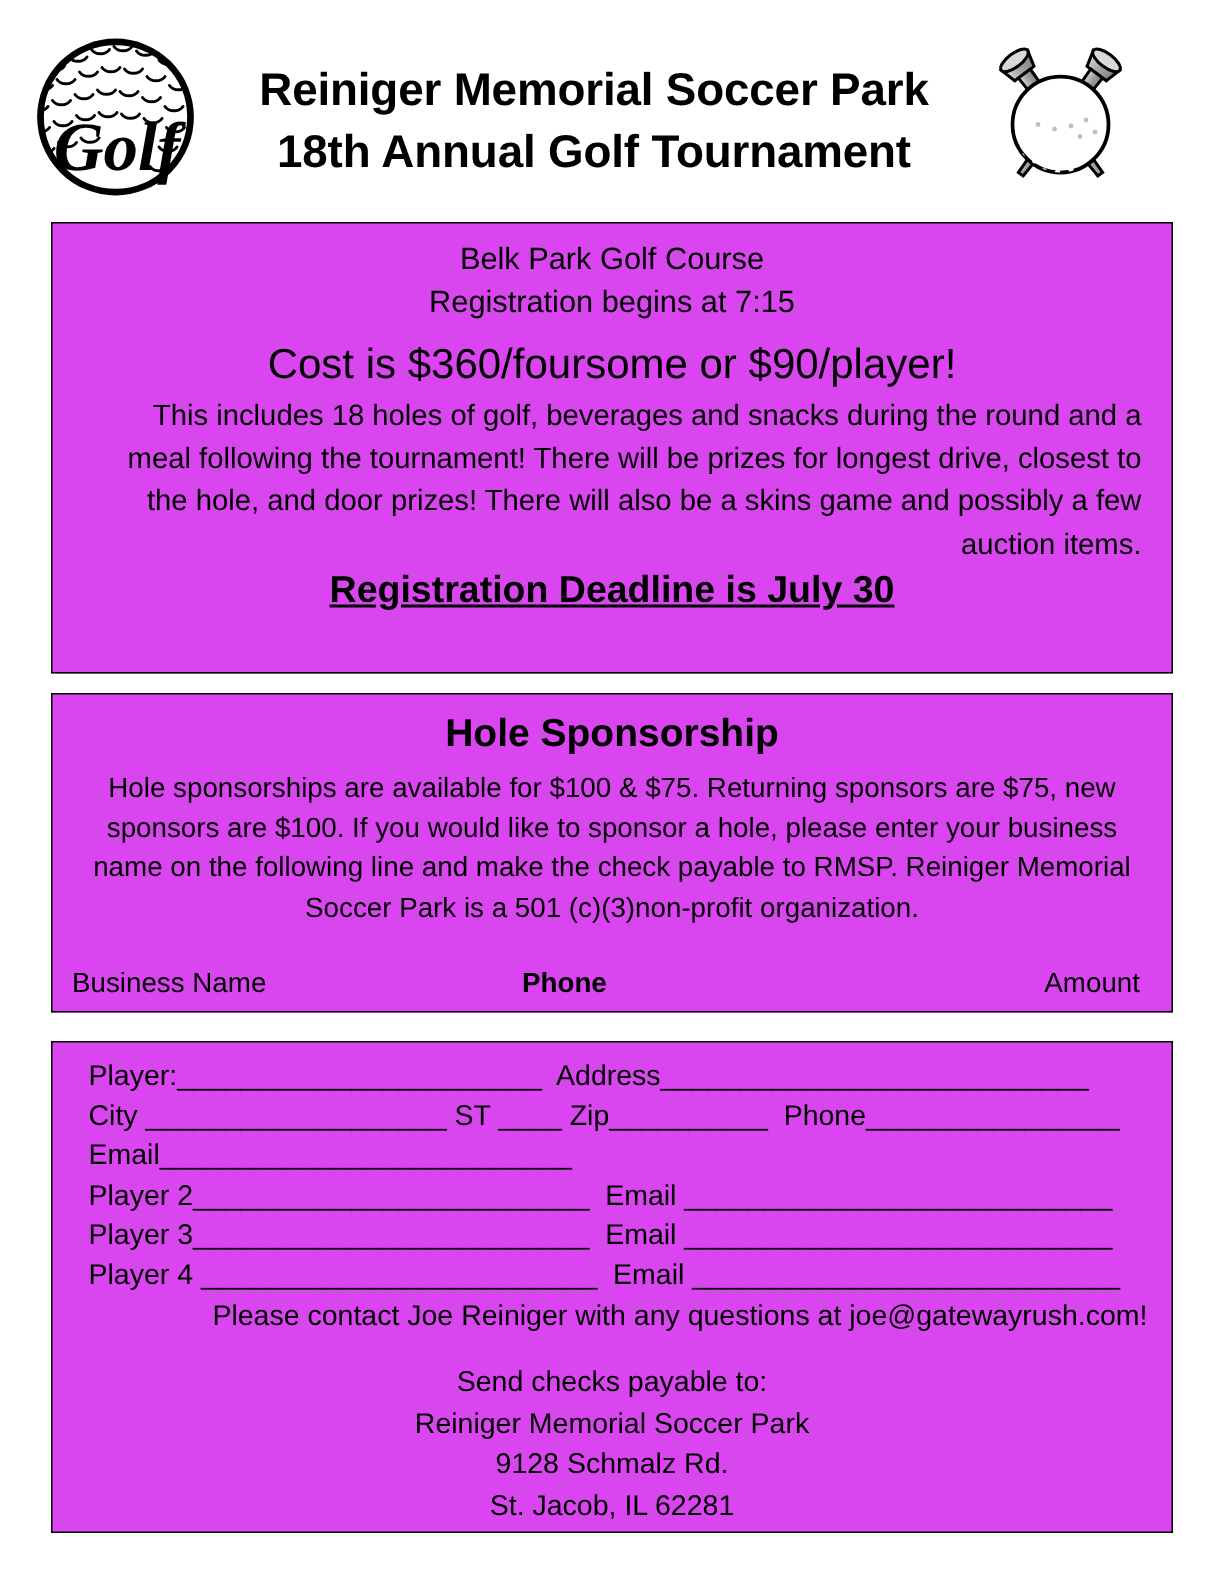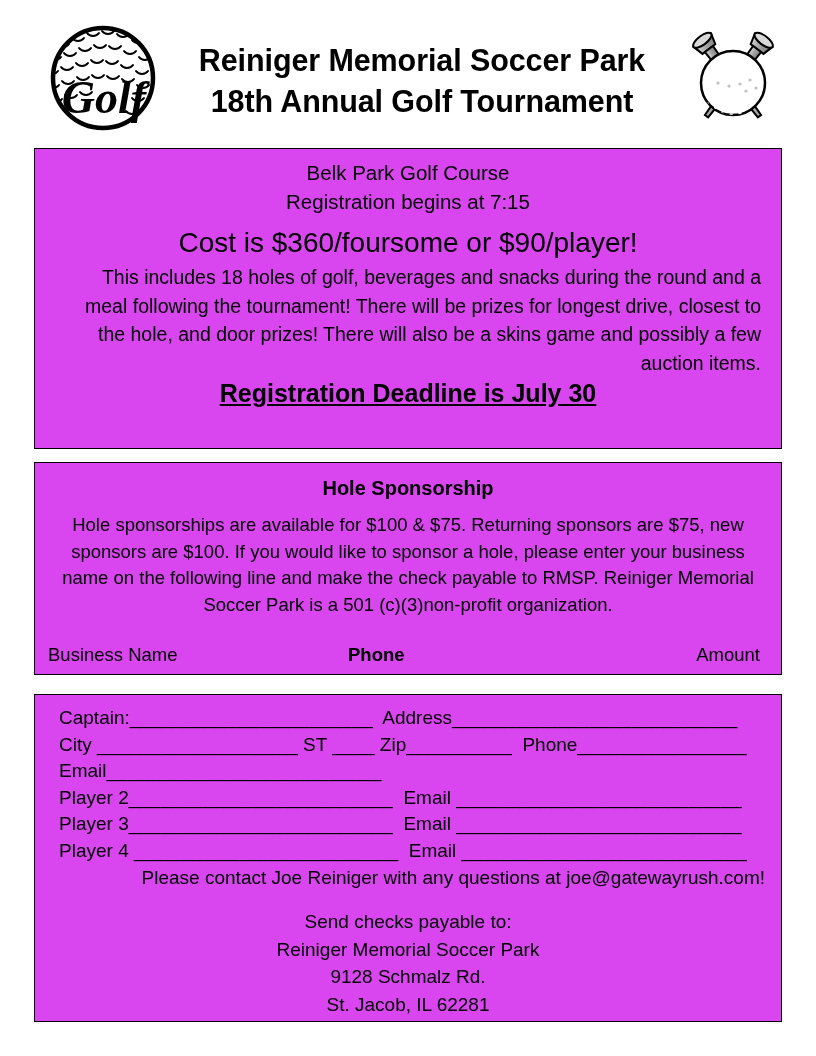--- a/index.html
+++ b/index.html
@@ -19,21 +19,21 @@
     width: 816px;
     height: 1056px;
     box-sizing: border-box;
     padding: 0;
     overflow: hidden;
   }
 
   
   .header {
     position: absolute;
-    left: 44px;
+    left: 18px;
     top: 18px;
     width: 748px;
     height: 126px;
     display: flex;
     align-items: center;
     justify-content: flex-end;
   }
   .logo-left {
     width: 122px;
     height: 122px;
@@ -107,21 +107,21 @@
   
   #box-sponsorship {
     left: 34px;
     top: 462px;
     width: 748px;
     height: 213px;
     padding: 7px 13px 4px 13px;
   }
   .sp-heading {
     text-align: center;
-    font-size: 20px;
+    font-size: 26px;
     font-weight: bold;
     line-height: 37px;
   }
   .sp-body {
     text-align: center;
     font-size: 18.5px;
     line-height: 26.5px;
     padding: 5px 4px 0 4px;
   }
   .sp-ruleline {
@@ -302,21 +302,21 @@
     <div class="sp-body">Hole sponsorships are available for $100 &amp; $75. Returning sponsors are $75, new sponsors are $100. If you would like to sponsor a hole, please enter your business name on the following line and make the check payable to RMSP. Reiniger Memorial Soccer Park is a 501 (c)(3)non-profit  organization.</div>
     <div class="sp-ruleline">_________________________________________________________________________________________</div>
     <div class="sp-labels">
       <div class="sp-lab-1">Business Name</div>
       <div class="sp-lab-2">Phone</div>
       <div class="sp-lab-3">Amount</div>
     </div>
   </div>
 
   <div class="box" id="box-registration">
-    <div class="fm-line">Captain:_______________________  Address___________________________</div>
+    <div class="fm-line">Player:_______________________  Address___________________________</div>
     <div class="fm-line">City ___________________ ST ____ Zip__________  Phone________________</div>
     <div class="fm-line">Email__________________________</div>
     <div class="fm-line">Player 2_________________________  Email ___________________________</div>
     <div class="fm-line">Player 3_________________________  Email ___________________________</div>
     <div class="fm-line">Player 4 _________________________  Email ___________________________</div>
     <div class="fm-center">Please contact Joe Reiniger with any questions at joe@gatewayrush.com!</div>
     <div class="fm-spacer"></div>
     <div class="fm-foot">Send checks payable to:</div>
     <div class="fm-foot">Reiniger Memorial Soccer Park</div>
     <div class="fm-foot">9128 Schmalz Rd.</div>

